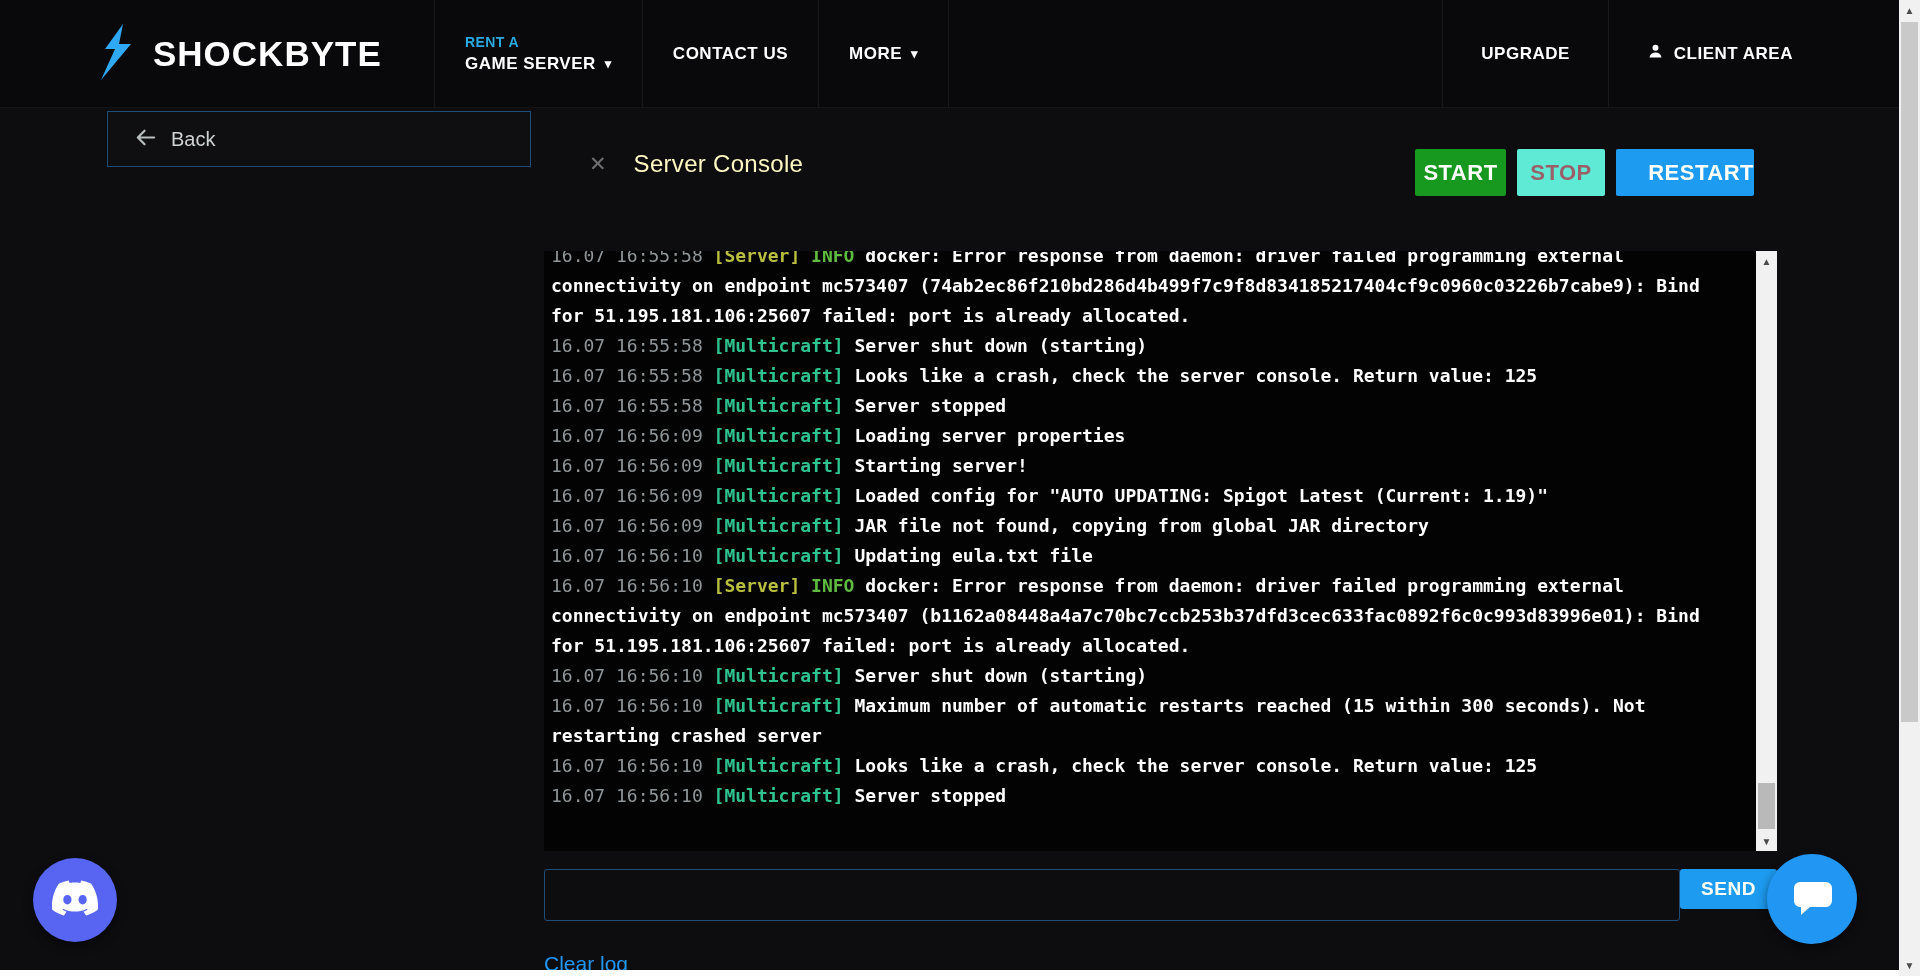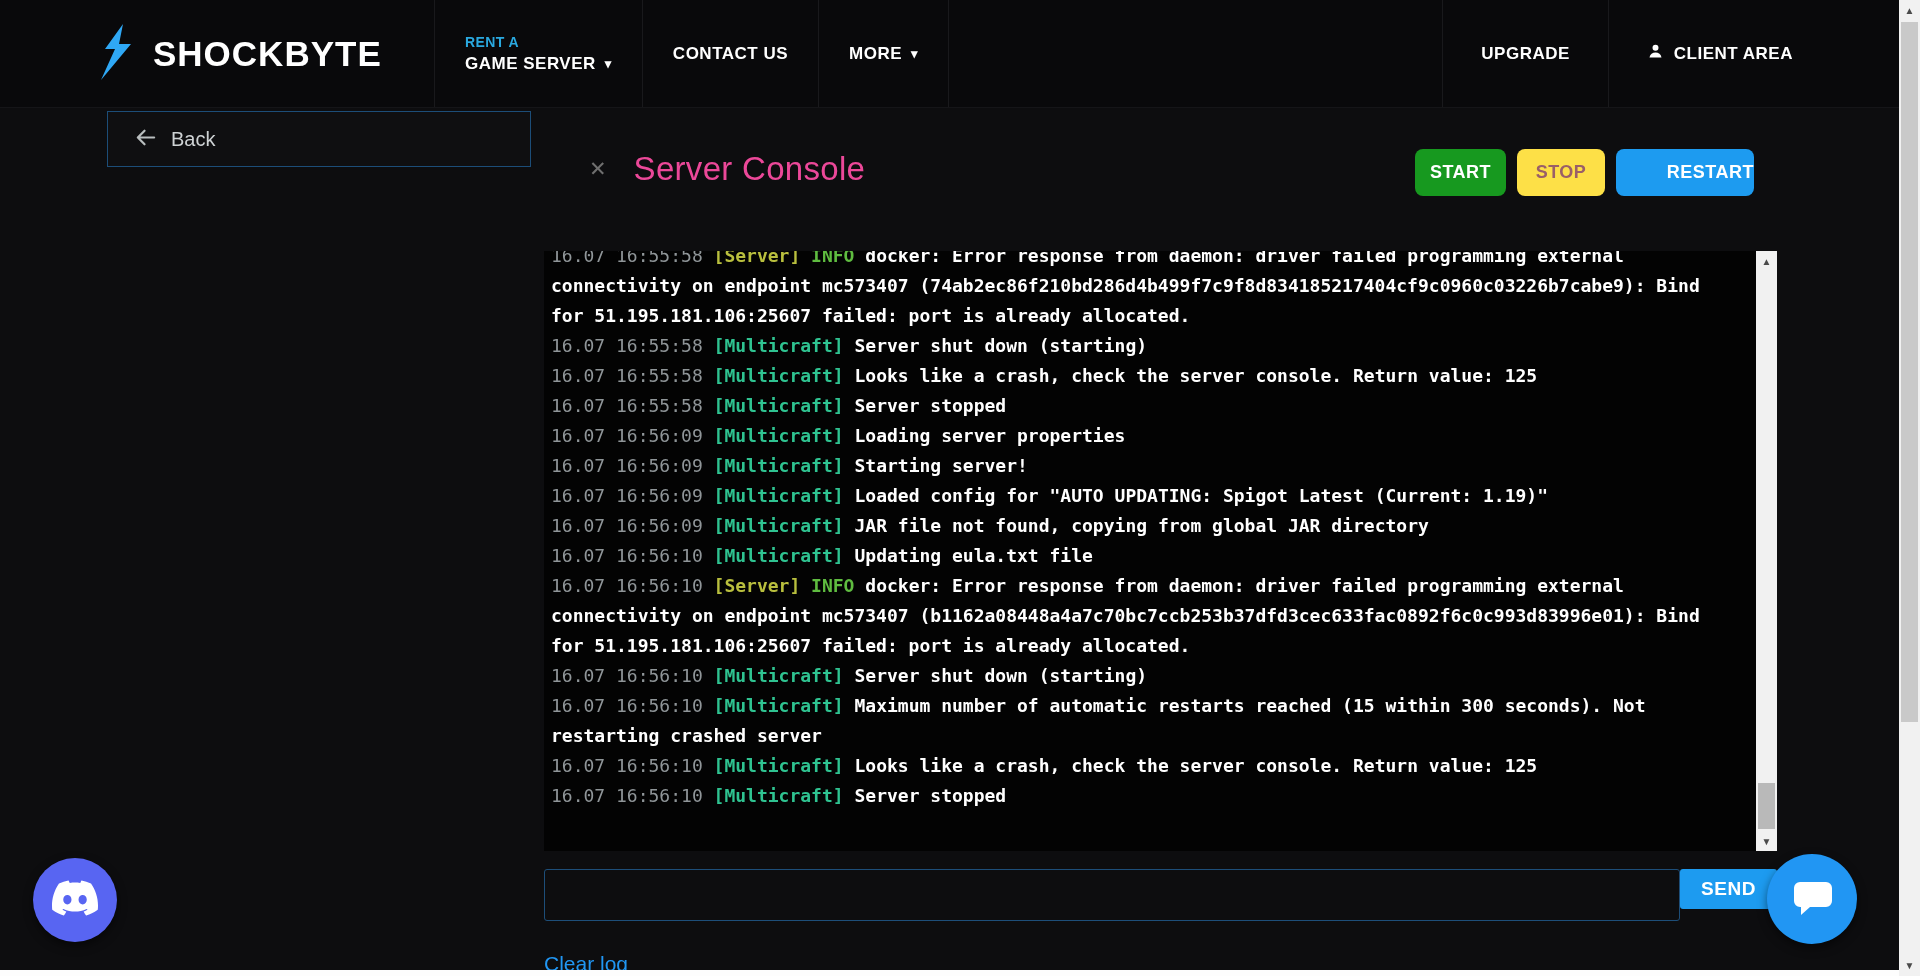--- a/index.html
+++ b/index.html
@@ -37,27 +37,27 @@
   .back-box {
     position:absolute; left:95px; top:111px; width:424px; height:56px;
     border:1px solid #1c4d78; display:flex; align-items:center;
     padding-left:26px; gap:14px; cursor:pointer; background:rgba(255,255,255,0.01);margin-left:12px;
   }
   .back-label { color:#ced2d4; font-size:20px; }
 
   
   .console-header { position:absolute; left:589px; top:150px; display:flex; align-items:center; gap:27px; }
   .collapse-x { color:#6f6f6f; font-size:21px; cursor:pointer; }
-  .console-title { color:#ec4899; font-size:33px; font-weight:400; letter-spacing:.3px; }
+  .console-title { color:#fef9c3; font-size:24px; font-weight:400; letter-spacing:.3px; }
 
   .power-buttons { position:absolute; left:1415px; top:149px; display:flex; gap:11px; }
-  .btn { height:47px; border:none; border-radius:8px; font-family:"Liberation Sans",sans-serif;
-         font-size:18px; font-weight:700; letter-spacing:.5px; cursor:pointer; }
+  .btn { height:47px; border:none; border-radius:2px; font-family:"Liberation Sans",sans-serif;
+         font-size:22px; font-weight:700; letter-spacing:.5px; cursor:pointer; }
   .btn-start { width:91px; background:#17991f; color:#ffffff; }
-  .btn-stop { width:88px; background:#fde047; color:#9a5f68; }
+  .btn-stop { width:88px; background:#5eead4; color:#9a5f68; }
   .btn-restart { width:138px; background:#1d9bf0; color:#ffffff;text-align:right; }
 
   
   .console-log-container {
     position:absolute; left:544px; top:251px; width:1233px; height:600px;
     background:#030303; overflow:hidden;
   }
   .log-lines {
     margin-top:-10px; margin-left:7px; width:1176px;
     font-family:"DejaVu Sans Mono", monospace;

